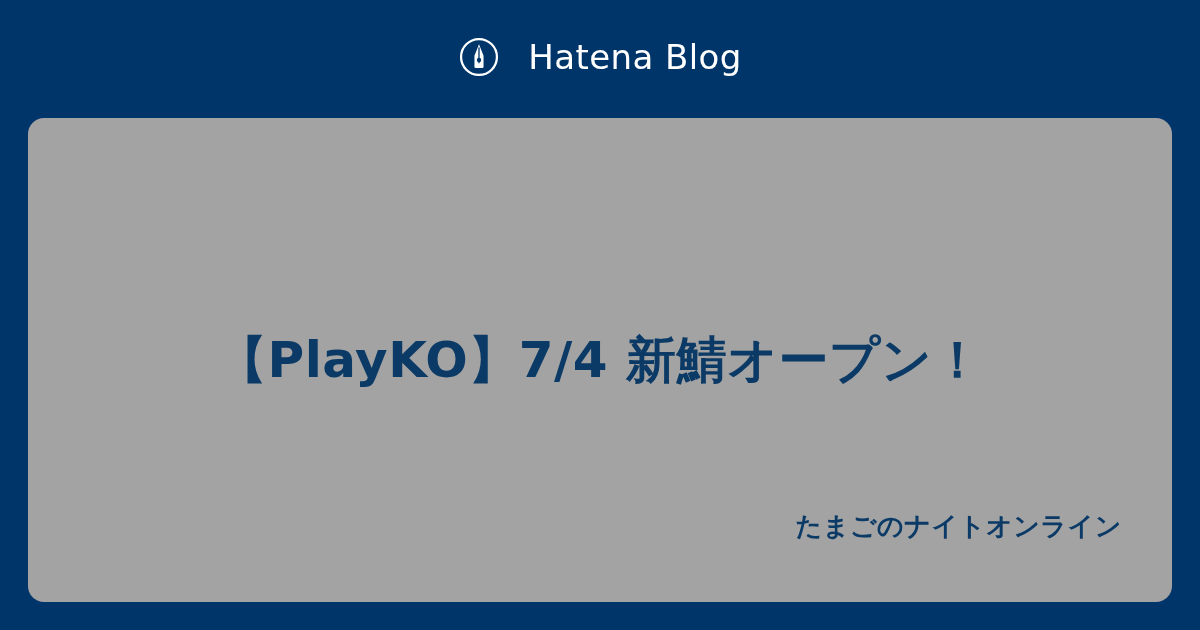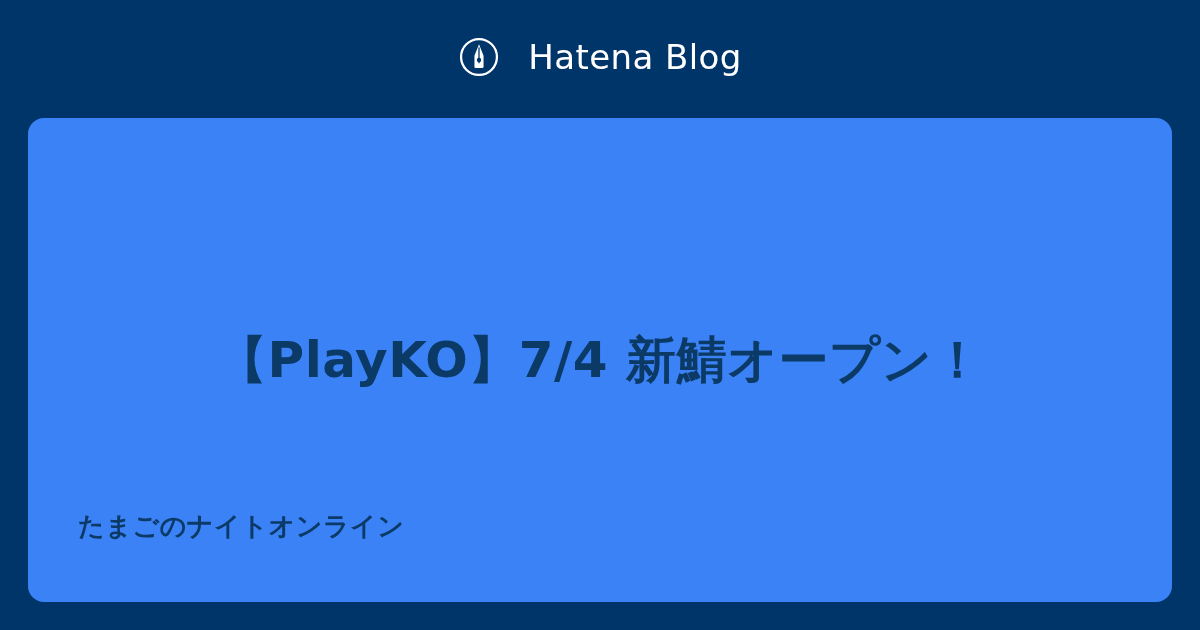--- a/index.html
+++ b/index.html
@@ -58,21 +58,21 @@
     font-family: "DejaVu Sans", "Liberation Sans", sans-serif;
   }
 
   
   .card {
     position: absolute;
     left: 28px;
     top: 118px;
     width: 1144px;
     height: 484px;
-    background: #3b82f6;
+    background: #a3a3a3;
     border-radius: 16px;
     box-sizing: border-box;
     display: flex;
     flex-direction: column;
     align-items: center;
     justify-content: center;
     overflow: hidden;
   }
 
   .card-inner {
@@ -100,21 +100,21 @@
   .blog-title {
     position: absolute;
     left: 0;
     right: 0;
     bottom: 58px;
     color: #0b3a66;
     font-size: 26px;
     font-weight: 700;
     line-height: 1.3;
     letter-spacing: 0.6px;
-    text-align: left;
+    text-align: right;
     padding: 0 50px;
     box-sizing: border-box;
     font-family: "DejaVu Sans", "Liberation Sans", sans-serif;
   }
 </style>
 </head>
 <body>
 
 <div class="og-canvas">
 

